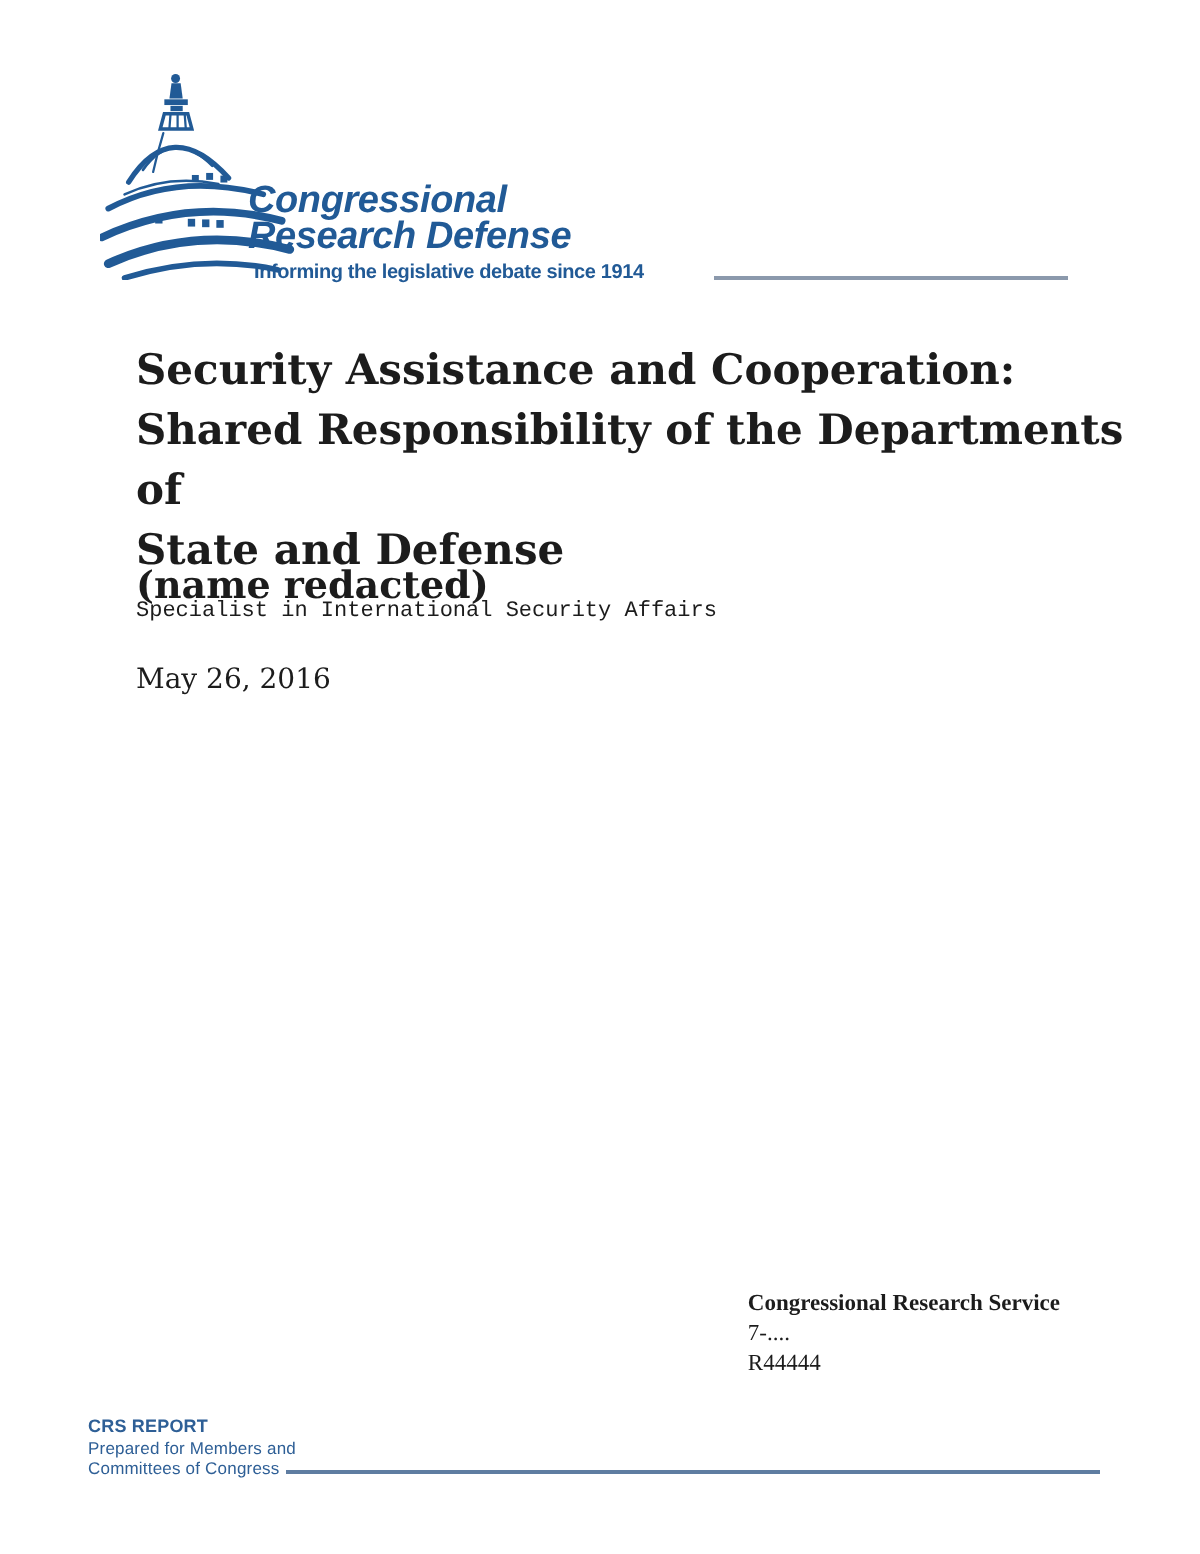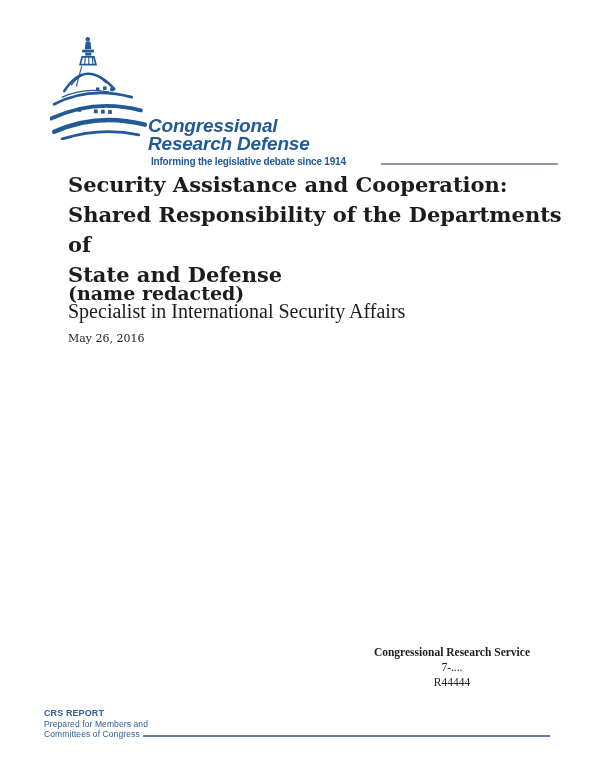--- a/index.html
+++ b/index.html
@@ -17,24 +17,23 @@
   
   .logo-dome {
     position: absolute;
     left: 50px;
     top: 36px;
     width: 98px;
     height: 104px;
   }
   .logo-text {
     position: absolute;
-    left: 148px;
+    left: 124px;
     top: 92px;
     width: 412px;
-    margin-top: 25px;
   }
   .logo-name {
     font-family: "Liberation Sans", sans-serif;
     font-style: italic;
     font-weight: bold;
     font-size: 19px;
     line-height: 18px;
     letter-spacing: -0.2px;
     color: #215a96;
   }
@@ -80,39 +79,39 @@
     top: 282px;
     font-family: "DejaVu Serif", serif;
     font-weight: bold;
     font-size: 19px;
     color: #1c1c1c;
   }
   .author-role {
     position: absolute;
     left: 68px;
     top: 300px;
-    font-family: Liberation Serif, serif;
-    font-size: 20px;
+    font-family: Liberation Mono, monospace;
+    font-size: 11px;
     color: #1c1c1c;
   }
   .doc-date {
     position: absolute;
     left: 68px;
     top: 332px;
     font-family: "DejaVu Serif", serif;
-    font-size: 11px;
+    font-size: 14px;
     color: #1c1c1c;
   }
 
   
   .footer-right {
     position: absolute;
     right: 70px;
     top: 645px;
-    text-align: center;
+    text-align: left;
     font-family: "Liberation Serif", serif;
     font-size: 11.5px;
     line-height: 15px;
     color: #1c1c1c;
   }
   .footer-right .org { font-weight: bold; }
 
   
   .footer-left {
     position: absolute;

